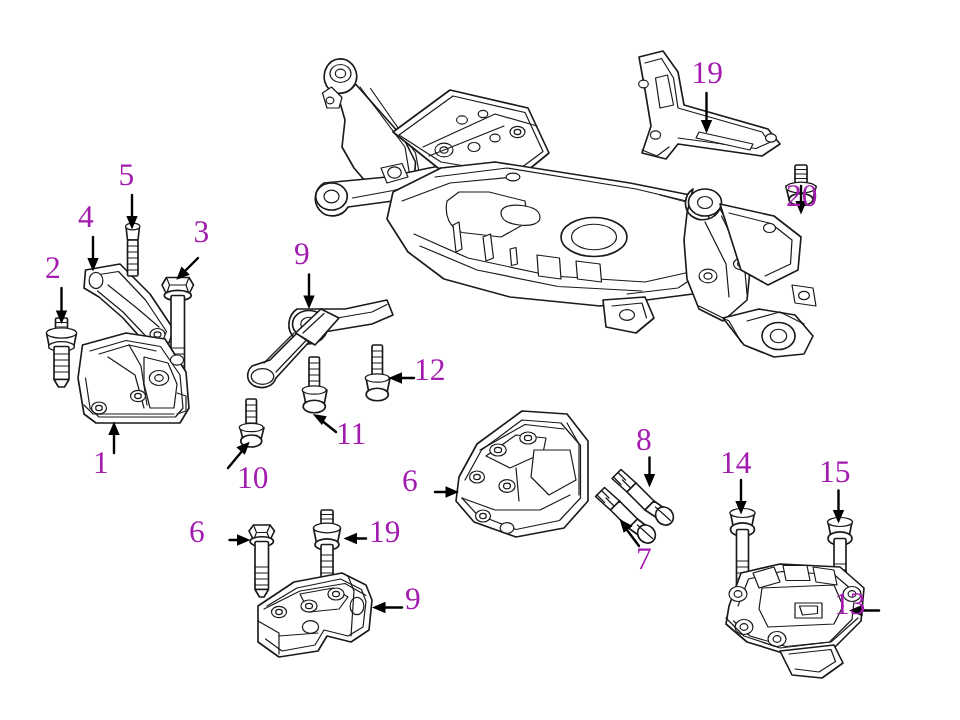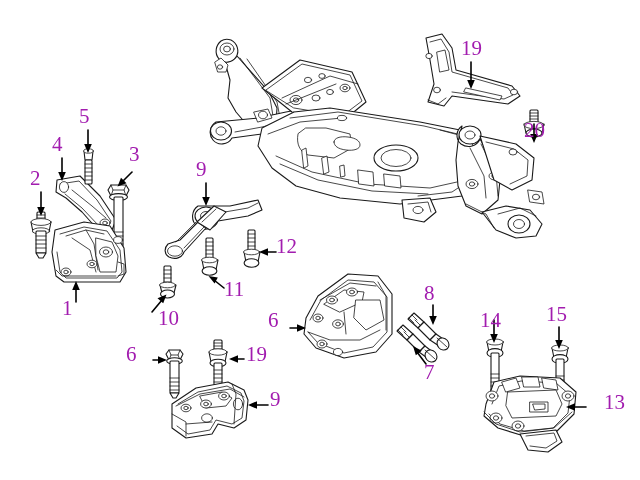--- a/index.html
+++ b/index.html
@@ -483,22 +483,22 @@
   <div class="callout-label" style="left:129px; top:144px;">3</div>
   <div class="callout-label" style="left:52px;  top:134px;">4</div>
   <div class="callout-label" style="left:79px;  top:106px;">5</div>
   <div class="callout-label" style="left:268px; top:310px;">6</div>
   <div class="callout-label" style="left:424px; top:362px;">7</div>
   <div class="callout-label" style="left:424px; top:283px;">8</div>
   <div class="callout-label" style="left:196px; top:159px;">9</div>
   <div class="callout-label" style="left:128px; top:308px;margin-left:30px;">10</div>
   <div class="callout-label" style="left:224px; top:279px;">11</div>
   <div class="callout-label" style="left:276px; top:236px;">12</div>
-  <div class="callout-label" style="left:556px; top:392px;margin-left:48px;">13</div>
-  <div class="callout-label" style="left:480px; top:310px;text-align:center;">14</div>
+  <div class="callout-label" style="left:556px; top:392px;">13</div>
+  <div class="callout-label" style="left:480px; top:298px;text-align:center;">14</div>
   <div class="callout-label" style="left:546px; top:304px;">15</div>
   <div class="callout-label" style="left:270px; top:389px;">9</div>
   <div class="callout-label" style="left:126px; top:344px;">6</div>
   <div class="callout-label" style="left:246px; top:344px;">19</div>
   <div class="callout-label" style="left:461px; top:38px;">19</div>
   <div class="callout-label" style="left:524px; top:120px;text-align:right;">20</div>
 
 </div>
 
 </body></html>

